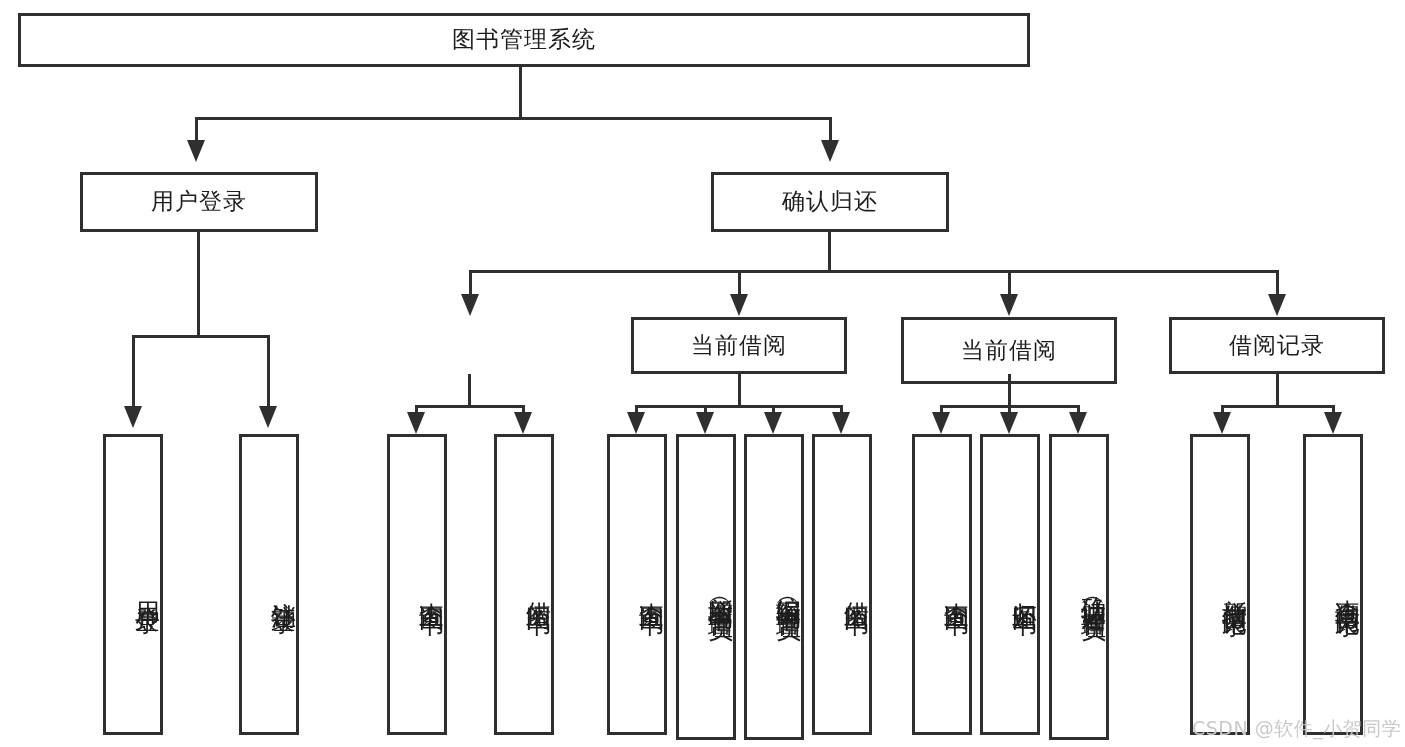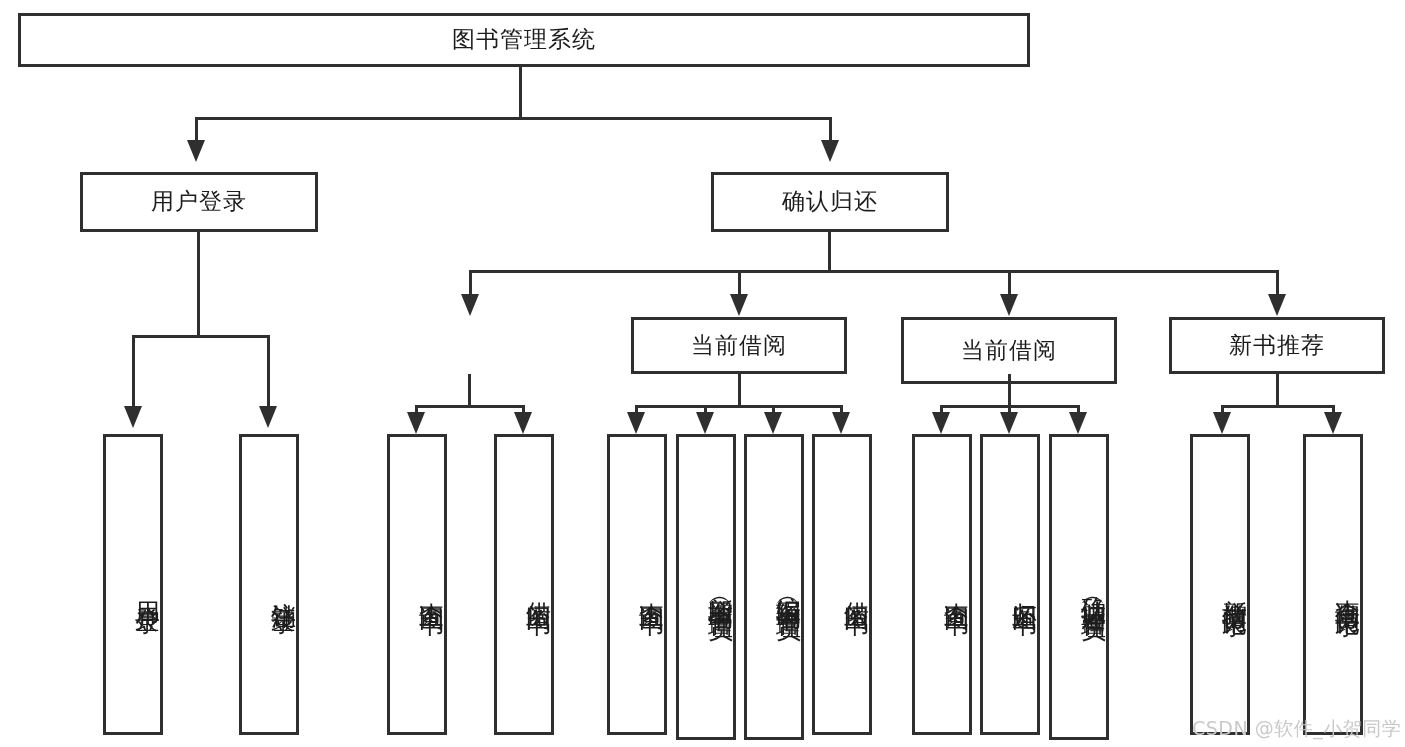--- a/index.html
+++ b/index.html
@@ -116,21 +116,21 @@
   <div class="ln-v" style="left:1276px; top:270px; height:26px;"></div>
   <div class="arrow" style="left:1268px; top:294px;"></div>
 
   <div class="node horiz" style="left:631px; top:317px; width:216px; height:57px;">
     <span>当前借阅</span>
   </div>
   <div class="node horiz" style="left:901px; top:317px; width:216px; height:67px;">
     <span>当前借阅</span>
   </div>
   <div class="node horiz" style="left:1169px; top:317px; width:216px; height:57px;">
-    <span>新书推荐</span>
+    <span>借阅记录</span>
   </div>
 
   <div class="ln-v" style="left:468px; top:374px; height:33px;"></div>
   <div class="ln-h" style="left:415px; top:405px; width:110px;"></div>
   <div class="ln-v" style="left:415px; top:405px; height:13px;"></div>
   <div class="arrow" style="left:407px; top:412px;"></div>
   <div class="ln-v" style="left:522px; top:405px; height:13px;"></div>
   <div class="arrow" style="left:514px; top:412px;"></div>
 
   <div class="ln-v" style="left:738px; top:374px; height:33px;"></div>

